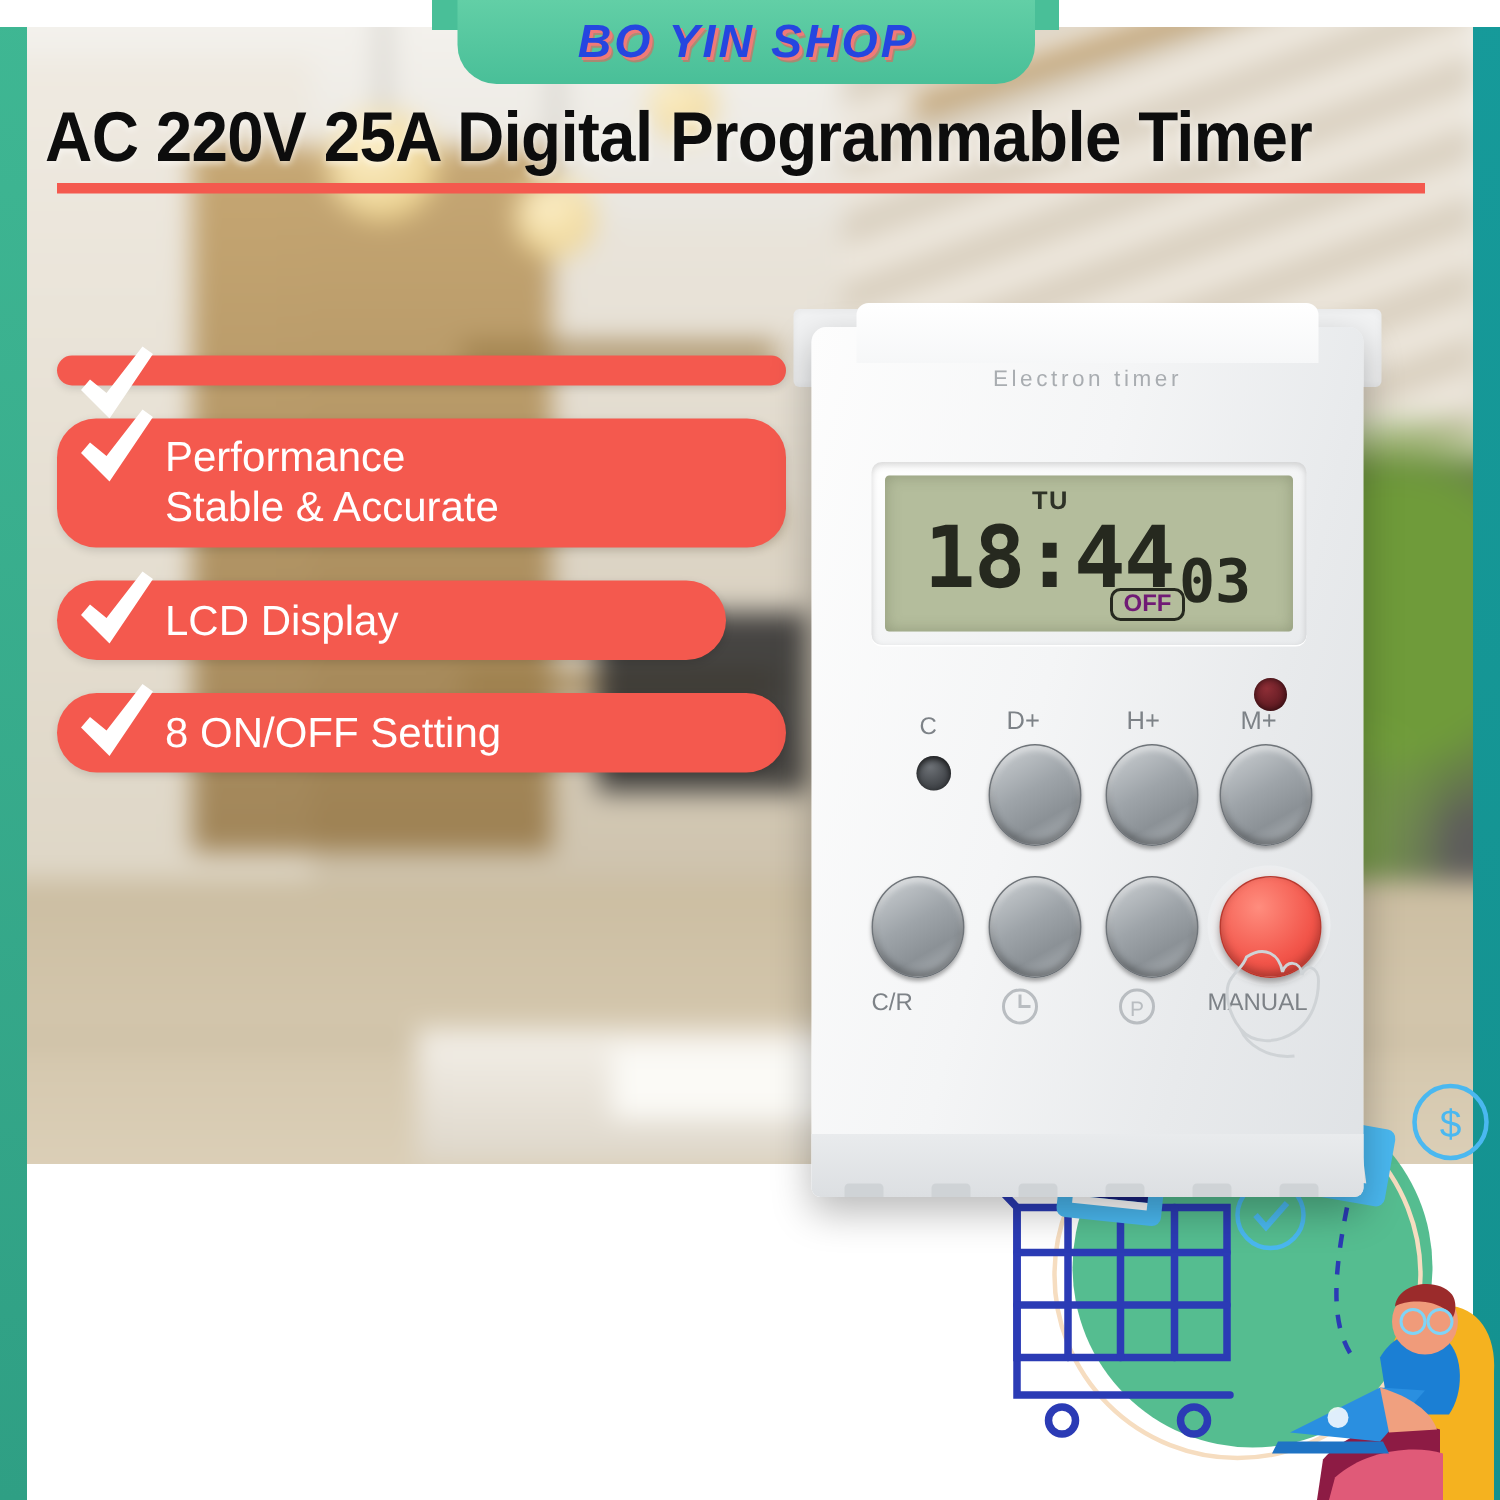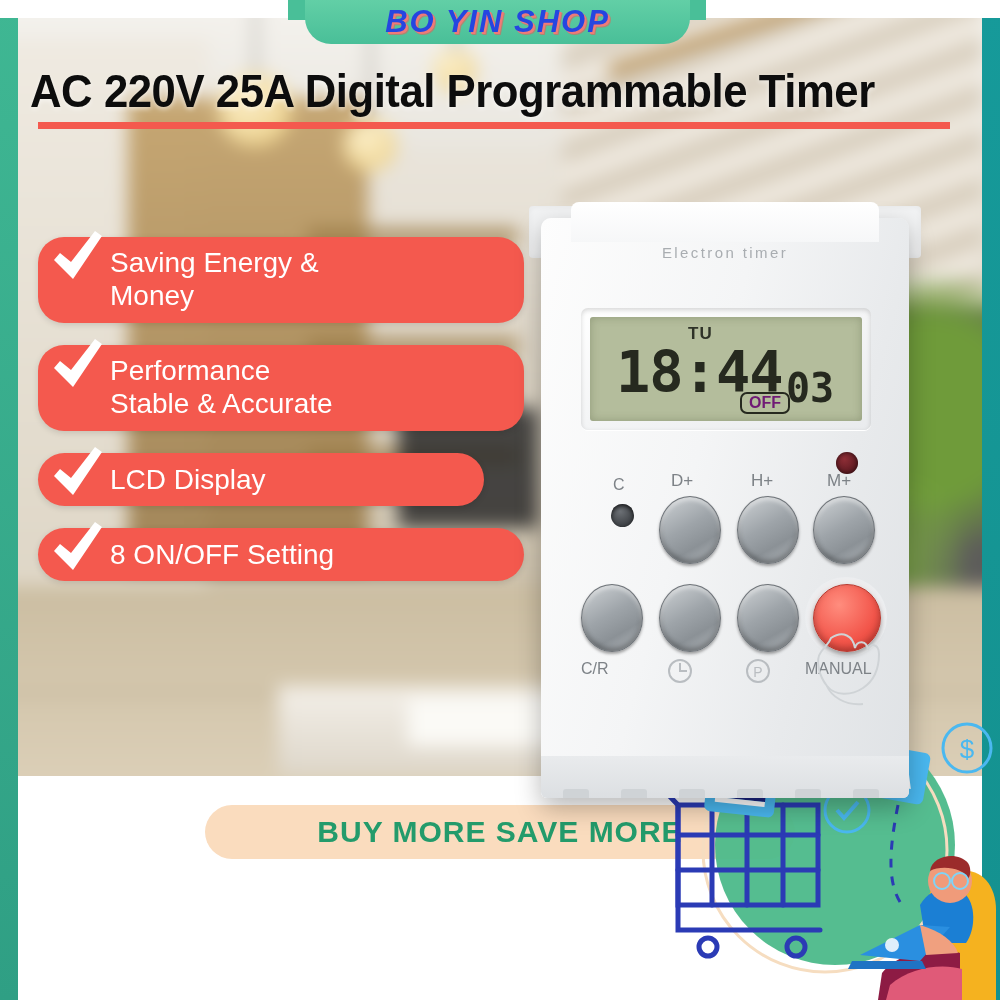--- a/index.html
+++ b/index.html
@@ -39,21 +39,21 @@
       background:linear-gradient(180deg,#f3efe8,#ddd6c9);}
   .bg-paper{position:absolute;left:430px;bottom:70px;width:240px;height:48px;background:#fbfaf6;}
 
   
   .edge{position:absolute;top:0;height:1000px;width:18px;}
   .edge-l{left:0;background:linear-gradient(180deg,#3fb793,#2f9f84);}
   .edge-r{right:0;background:linear-gradient(180deg,#169a9a,#14918f);}
   .edge-top{position:absolute;left:0;top:0;width:1000px;height:18px;background:#ffffff;}
 
   
-  .ribbon{position:absolute;left:305px;top:0;width:385px;height:44px;
+  .ribbon{position:absolute;left:305px;top:0;width:385px;height:56px;
       background:linear-gradient(180deg,#62cfa6,#49bf98);
       border-bottom-left-radius:26px;border-bottom-right-radius:26px;
       display:flex;align-items:center;justify-content:center;z-index:6;}
   .ribbon-text{font-size:31px;font-weight:bold;font-style:italic;color:#2546e0;
       letter-spacing:2px;text-shadow:2px 2px 0 #f07a78, 3px 3px 0 rgba(240,90,80,.55);
       font-family:"Liberation Sans",sans-serif;}
   .ribbon-tail-l{position:absolute;left:288px;top:0;width:22px;height:20px;background:#49bf98;z-index:5;}
   .ribbon-tail-r{position:absolute;left:684px;top:0;width:22px;height:20px;background:#49bf98;z-index:5;}
 
   
@@ -189,24 +189,20 @@
   <div class="title-rule"></div>
 
   <div class="features">
 
     <div class="pill two" style="width:392px;">
       <span class="check">
         <svg viewBox="0 0 56 56">
             <path d="M4 31 L10 24 L21 33 L45 2 L52 7 L23 50 Z" fill="#ffffff"></path>
           </svg>
       </span>
-      <div class="pill-text">
-        <div>Saving Energy &amp;</div>
-        <div>Money</div>
-      </div>
     </div>
 
     <div class="pill two" style="width:392px;">
       <span class="check">
         <svg viewBox="0 0 56 56">
             <path d="M4 31 L10 24 L21 33 L45 2 L52 7 L23 50 Z" fill="#ffffff"></path>
           </svg>
       </span>
       <div class="pill-text">
         <div>Performance</div>
@@ -303,23 +299,20 @@
     <div class="dev-bottom">
       <div class="notch" style="left:22px;"></div>
       <div class="notch" style="left:80px;"></div>
       <div class="notch" style="left:138px;"></div>
       <div class="notch" style="left:196px;"></div>
       <div class="notch" style="left:254px;"></div>
       <div class="notch" style="left:312px;"></div>
     </div>
   </div>
 
-  <div class="buy">
-    <span class="buy-text">BUY MORE SAVE MORE</span>
-  </div>
 
 
   <div class="illus">
     <svg width="380" height="345" viewBox="0 0 380 345">
       <circle cx="215" cy="190" r="120" fill="#4cb98a" opacity=".95"></circle>
       <circle cx="205" cy="195" r="122" fill="none" stroke="#f6ddc0" stroke-width="3"></circle>
       <path d="M118 10 C150 -10 200 0 230 30" fill="none" stroke="#2b3bb5" stroke-width="3" stroke-dasharray="9 9"></path>
       <path d="M250 35 C280 60 292 105 282 140" fill="none" stroke="#2b3bb5" stroke-width="3" stroke-dasharray="9 9"></path>
       <path d="M278 150 C268 200 268 230 282 250" fill="none" stroke="#2b3bb5" stroke-width="3" stroke-dasharray="9 9"></path>
       <g stroke="#2b3bb5" stroke-width="5" fill="none" stroke-linecap="round">

